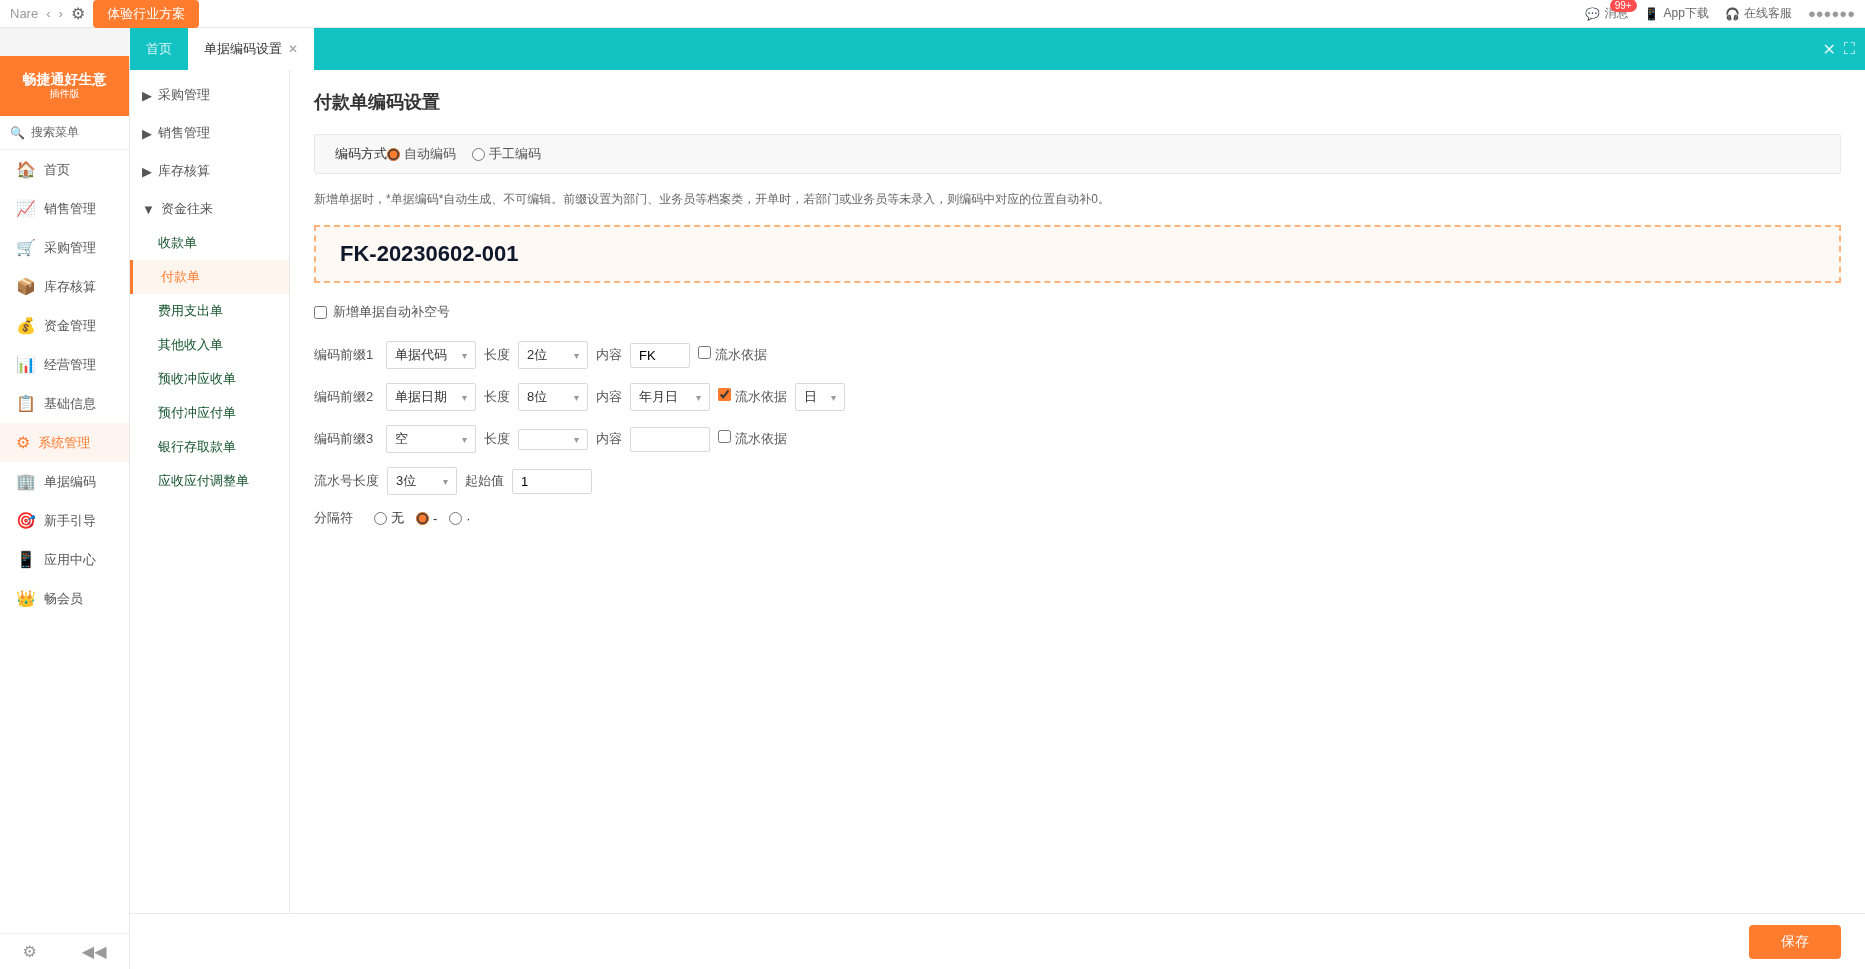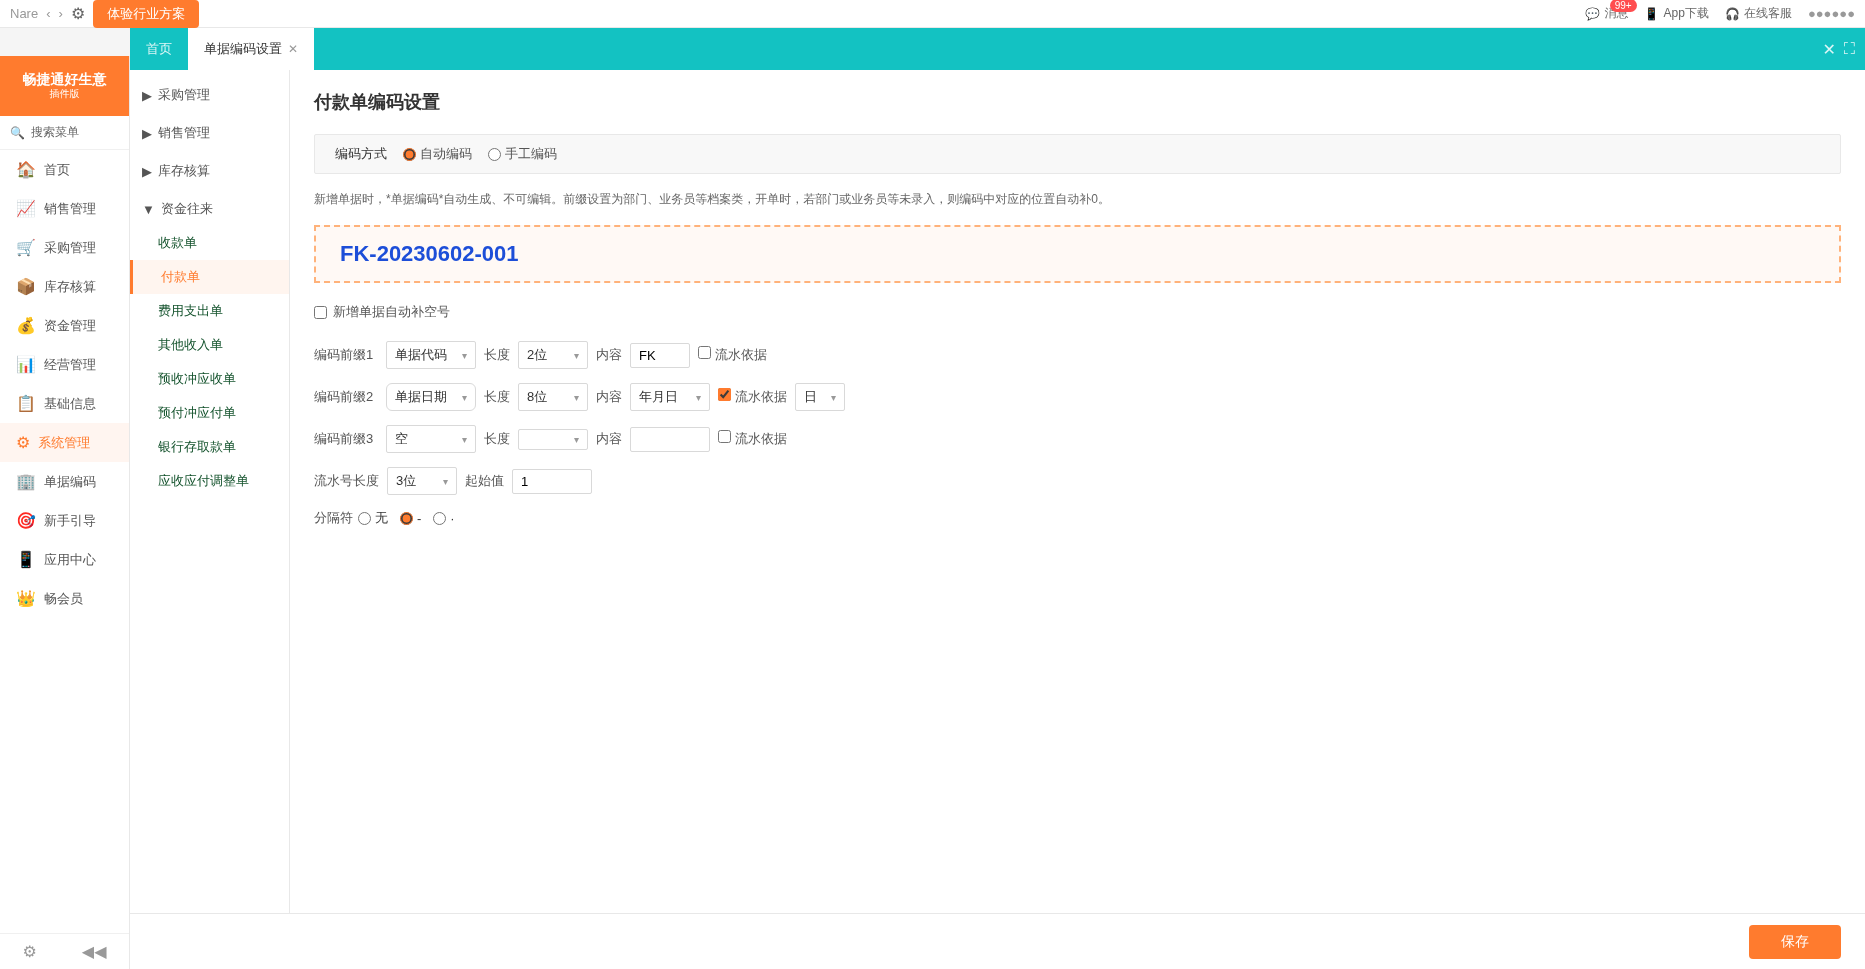--- a/index.html
+++ b/index.html
@@ -159,42 +159,41 @@
     }
     .page-title { font-size: 18px; font-weight: bold; color: #333; margin-bottom: 20px; }
 
     
     .encoding-method {
       background: #f8f8f8;
       border: 1px solid #e8e8e8;
       padding: 10px 20px;
       display: flex;
       align-items: center;
-      gap: 16px;
       margin-bottom: 16px;
       border-radius: 2px;
     }
     .encoding-method label { font-size: 13px; color: #555; }
     .radio-group { display: flex; align-items: center; gap: 16px; }
     .radio-item { display: flex; align-items: center; gap: 4px; cursor: pointer; font-size: 13px; color: #333; }
     .radio-item input[type=radio] { accent-color: #ff7b2e; cursor: pointer; }
 
     
     .info-text { font-size: 12px; color: #666; margin-bottom: 16px; line-height: 1.6; }
 
     
     .preview-box {
       border: 2px dashed #ffb27a;
       background: #fff9f5;
       padding: 14px 24px;
       margin-bottom: 20px;
       display: inline-block;
       min-width: 280px;
     }
-    .preview-box .preview-code { font-size: 22px; font-weight: bold; color: #1d4ed8; }
+    .preview-box .preview-code { font-size: 22px; font-weight: bold; color: #0f172a; }
     .preview-box .preview-label { font-size: 12px; color: #999; margin-top: 4px; }
 
     
     .auto-fill-row { display: flex; align-items: center; gap: 6px; margin-bottom: 20px; font-size: 13px; color: #555; }
     .auto-fill-row input[type=checkbox] { accent-color: #ff7b2e; }
 
     
     .form-row { display: flex; align-items: center; gap: 8px; margin-bottom: 14px; flex-wrap: nowrap; }
     .form-label { color: #555; font-size: 13px; min-width: 64px; flex-shrink: 0; }
     .form-select {
@@ -218,21 +217,21 @@
       border-radius: 2px;
       padding: 4px 8px;
       font-size: 13px;
       background: #fff;
       min-width: 60px;
     }
     .checkbox-label { display: flex; align-items: flex-start; gap: 4px; font-size: 13px; color: #555; flex-shrink: 0; }
     .checkbox-label input[type=checkbox] { accent-color: #ff7b2e; }
 
     
-    .separator-row { display: flex; align-items: flex-end; gap: 4px; margin-bottom: 21px; }
+    .separator-row { display: flex; align-items: flex-end; gap: 20px; margin-bottom: 21px; }
     .separator-label { color: #555; font-size: 13px; min-width: 40px; }
     .sep-radio-group { display: flex; align-items: center; gap: 12px; }
     .sep-radio-item { display: flex; align-items: center; gap: 4px; cursor: pointer; font-size: 13px; color: #333; }
     .sep-radio-item input[type=radio] { accent-color: #ff7b2e; cursor: pointer; }
 
     
     .bottom-bar {
       height: 56px;
       background: #fff;
       border-top: 1px solid #e8e8e8;
@@ -443,21 +442,21 @@
           <span class="content-label">内容</span>
           <input class="content-input" type="text" value="FK" style="width: 60px;">
           <label class="checkbox-label">
             <input type="checkbox" style="">
             <span>流水依据</span>
           </label>
         </div>
 
         <div class="form-row">
           <span class="form-label">编码前缀2</span>
-          <div class="form-select" style="min-width:90px;border-radius:6px;">
+          <div class="form-select" style="min-width:90px;">
             <span>单据日期</span>
             <span class="arrow-down">▾</span>
           </div>
           <span class="length-label">长度</span>
           <div class="form-select" style="min-width:70px;">
             <span>8位</span>
             <span class="arrow-down">▾</span>
           </div>
           <span class="content-label">内容</span>
           <div class="form-select" style="min-width:80px;">

